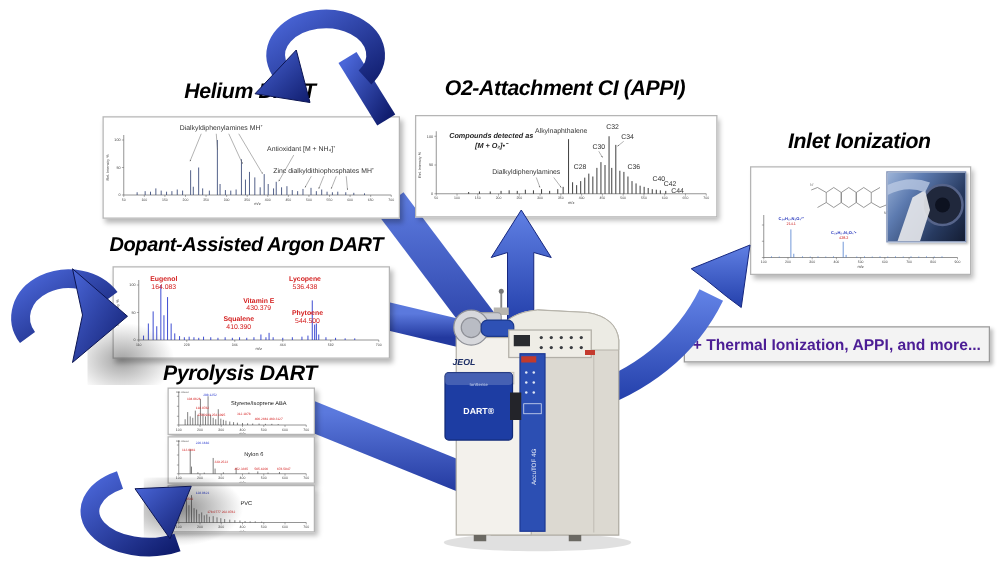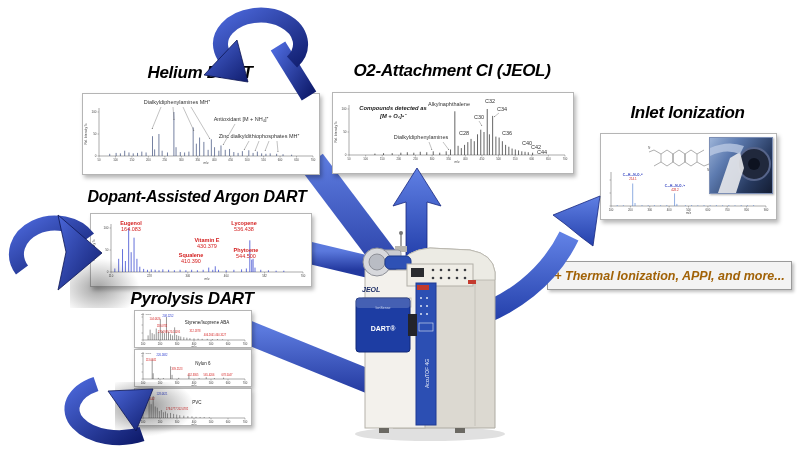--- a/index.html
+++ b/index.html
@@ -8,21 +8,21 @@
   .layer{position:absolute;left:0;top:0;width:800px;height:457px;pointer-events:none;}
   .title{position:absolute;font-style:italic;font-weight:bold;color:#000;
          text-align:center;letter-spacing:-0.3px;font-size:17px;white-space:nowrap;}
   .panel{position:absolute;background:#fff;border:1px solid #b5b5b5;
          box-shadow:2px 3px 4px rgba(0,0,0,.28);}
   .panel svg.spec{position:absolute;left:0;top:0;width:100%;height:100%;}
   .smudge{position:absolute;pointer-events:none;}
   #thermal-box{position:absolute;left:547px;top:261px;width:243px;height:27px;
       background:#f3f3f3;border:1px solid #9a9a9a;box-shadow:2px 2px 3px rgba(0,0,0,.25);
       display:flex;align-items:center;justify-content:center;
-      font-style:italic;font-weight:bold;font-size:12.5px;color:#a16207;white-space:nowrap;}
+      font-weight:bold;font-size:12.5px;color:#4c1d95;white-space:nowrap;}
   #inlet-photo{position:absolute;right:3px;top:3px;width:62px;height:55px;
       border:1px solid #7d8fb5;box-shadow:1px 1px 2px rgba(0,0,0,.3);
       background:linear-gradient(125deg,#9db4d8 0%,#5d7bb0 30%,#273a60 70%,#141d33 100%);}
   #inlet-structure{position:absolute;left:38px;top:8px;width:78px;height:34px;}
   #instrument{position:absolute;left:335px;top:228px;width:175px;height:220px;}
 </style>
 </head>
 <body>
 
 <div id="stage">
@@ -33,21 +33,21 @@
         <stop offset="0" stop-color="#5b79dd"></stop>
           <stop offset="1" stop-color="#23399f"></stop>
       </linearGradient>
     </defs>
     <line x1="404" y1="284" x2="312" y2="162" stroke="url(#dg)" stroke-width="27"></line>
     <line x1="382" y1="270" x2="302" y2="251" stroke="url(#dg)" stroke-width="22"></line>
     <line x1="400" y1="394" x2="242" y2="330" stroke="url(#dg)" stroke-width="24"></line>
   </svg>
 
   <div class="title" style="left:82px;top:63px;width:236px;">Helium DART</div>
-  <div class="title" style="left:332px;top:61px;width:240px;">O2-Attachment CI (JEOL)</div>
+  <div class="title" style="left:332px;top:61px;width:240px;">O2-Attachment CI (APPI)</div>
   <div class="title" style="left:83px;top:188px;width:228px;font-size:16px;">Dopant-Assisted Argon DART</div>
   <div class="title" style="left:600px;top:103px;width:175px;">Inlet Ionization</div>
   <div class="title" style="left:122px;top:289px;width:140px;">Pyrolysis DART</div>
 
   <div class="panel" style="left:82px;top:93px;width:236px;height:80px;">
     <svg class="spec" id="sp-helium" viewBox="0 0 236 80">
         <defs>
           <marker id="sp-helium-m" markerWidth="4" markerHeight="4" refX="3" refY="1.5" orient="auto">
             <path d="M0,0 L3,1.5 L0,3 Z" fill="#666"></path>
           </marker>

